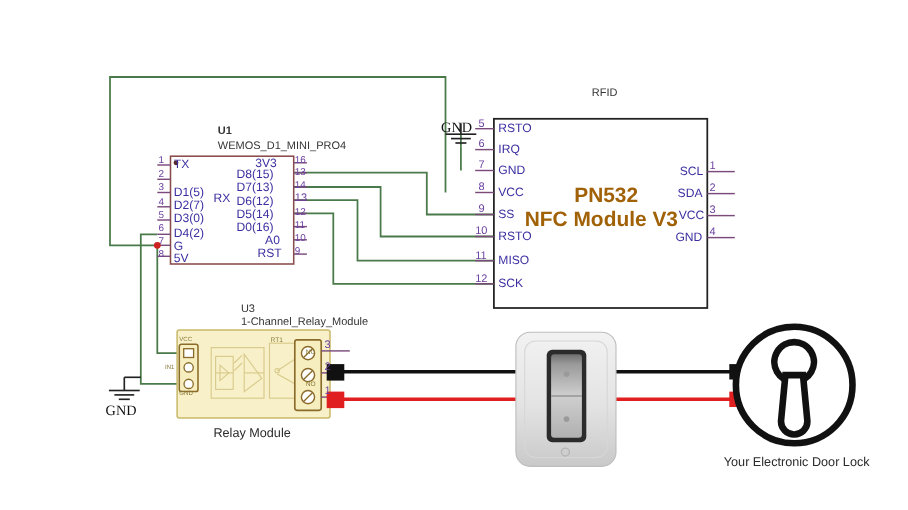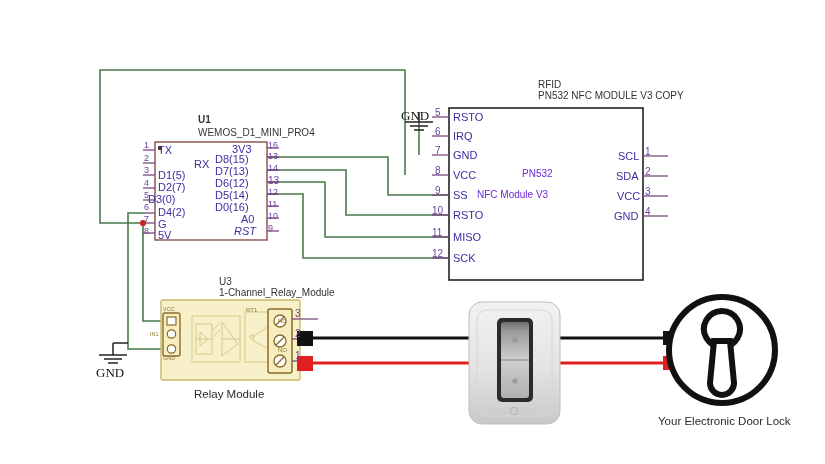--- a/index.html
+++ b/index.html
@@ -6,22 +6,22 @@
   body{width:825px;height:464px;position:relative;overflow:hidden;
        font-family:"Liberation Sans", sans-serif;}
   #stage{position:absolute;left:0;top:0;width:825px;height:464px;}
   svg{position:absolute;left:0;top:0;width:825px;height:464px;}
   .cap{position:absolute;font-size:11.5px;color:#2b2b2b;white-space:nowrap;
        font-family:"Liberation Sans", sans-serif;}
   .ref{position:absolute;font-size:10px;color:#333;white-space:nowrap;}
   .pinlbl{position:absolute;font-size:11px;color:#3b2fa0;white-space:nowrap;
           font-family:"Liberation Sans", sans-serif;}
   .pinnum{position:absolute;font-size:10px;color:#6b3fa0;white-space:nowrap;}
-  .bigtxt{position:absolute;font-size:10px;color:#6d28d9;white-space:nowrap;
-          font-weight:normal;}
+  .bigtxt{position:absolute;font-size:19px;color:#a16207;white-space:nowrap;
+          font-weight:bold;}
   .gndtxt{position:absolute;font-size:13px;color:#111;white-space:nowrap;
           font-family:"Liberation Serif", serif;}
   .relaysmall{position:absolute;font-size:5.5px;color:#8a7a3a;white-space:nowrap;}
 </style>
 </head>
 <body>
 
 <div id="stage">
 
   <svg viewBox="0 0 825 464">
@@ -196,57 +196,56 @@
       <circle cx="722" cy="350" r="53" fill="#ffffff" stroke="#111111" stroke-width="6"></circle>
       <path d="M722,311 a18,18 0 1 1 -0.1,0 Z" fill="none" stroke="#111111" stroke-width="6"></path>
       <path d="M714,341 L710,383 a12,12 0 0 0 24,0 L730,341 Z" fill="#ffffff" stroke="#111111" stroke-width="6"></path>
     </g>
   </svg>
 
   <div class="ref" style="left:198px;top:114px;font-weight:bold;">U1</div>
   <div class="ref" style="left:198px;top:127px;">WEMOS_D1_MINI_PRO4</div>
 
   <div class="pinlbl" style="left:158px;top:144px;">TX</div>
-  <div class="pinlbl" style="left:158px;top:158px;padding-left:36px;">RX</div>
+  <div class="pinlbl" style="left:158px;top:175px;padding-left:36px;">RX</div>
   <div class="pinlbl" style="left:158px;top:169px;">D1(5)</div>
   <div class="pinlbl" style="left:158px;top:181px;">D2(7)</div>
-  <div class="pinlbl" style="left:148px;top:193px;">D3(0)</div>
+  <div class="pinlbl" style="left:158px;top:193px;">D3(0)</div>
   <div class="pinlbl" style="left:158px;top:206px;">D4(2)</div>
   <div class="pinlbl" style="left:158px;top:218px;">G</div>
   <div class="pinlbl" style="left:158px;top:229px;">5V</div>
 
   <div class="pinnum" style="left:144px;top:140px;font-size:9px;">1</div>
   <div class="pinnum" style="left:144px;top:153px;font-size:9px;">2</div>
   <div class="pinnum" style="left:144px;top:165px;font-size:9px;">3</div>
   <div class="pinnum" style="left:144px;top:178px;font-size:9px;">4</div>
   <div class="pinnum" style="left:144px;top:190px;font-size:9px;">5</div>
   <div class="pinnum" style="left:144px;top:202px;font-size:9px;">6</div>
   <div class="pinnum" style="left:144px;top:214px;font-size:9px;">7</div>
   <div class="pinnum" style="left:144px;top:226px;font-size:9px;">8</div>
 
   <div class="pinlbl" style="left:232px;top:143px;">3V3</div>
   <div class="pinlbl" style="left:215px;top:153px;">D8(15)</div>
   <div class="pinlbl" style="left:215px;top:165px;">D7(13)</div>
   <div class="pinlbl" style="left:215px;top:177px;">D6(12)</div>
   <div class="pinlbl" style="left:215px;top:189px;">D5(14)</div>
   <div class="pinlbl" style="left:215px;top:201px;">D0(16)</div>
   <div class="pinlbl" style="left:241px;top:213px;">A0</div>
-  <div class="pinlbl" style="left:234px;top:225px;font-style:italic;">RST</div>
+  <div class="pinlbl" style="left:234px;top:225px;">RST</div>
 
   <div class="pinnum" style="left:268px;top:140px;font-size:9px;">16</div>
   <div class="pinnum" style="left:268px;top:151px;font-size:9px;">13</div>
   <div class="pinnum" style="left:268px;top:163px;font-size:9px;text-align:right;">14</div>
   <div class="pinnum" style="left:268px;top:175px;font-size:10px;">13</div>
   <div class="pinnum" style="left:268px;top:187px;font-size:9px;">12</div>
   <div class="pinnum" style="left:268px;top:199px;font-size:9px;">11</div>
   <div class="pinnum" style="left:268px;top:211px;font-size:9px;">10</div>
   <div class="pinnum" style="left:268px;top:223px;font-size:9px;">9</div>
 
   <div class="ref" style="left:538px;top:79px;">RFID</div>
-  <div class="ref" style="left:538px;top:90px;">PN532 NFC MODULE V3 COPY</div>
 
   <div class="bigtxt" style="left:522px;top:168px;">PN532</div>
   <div class="bigtxt" style="left:477px;top:189px;text-align:right;">NFC Module V3</div>
 
   <div class="pinlbl" style="left:453px;top:111px;">RSTO</div>
   <div class="pinlbl" style="left:453px;top:130px;">IRQ</div>
   <div class="pinlbl" style="left:453px;top:149px;">GND</div>
   <div class="pinlbl" style="left:453px;top:169px;">VCC</div>
   <div class="pinlbl" style="left:453px;top:189px;">SS</div>
   <div class="pinlbl" style="left:453px;top:209px;">RSTO</div>

